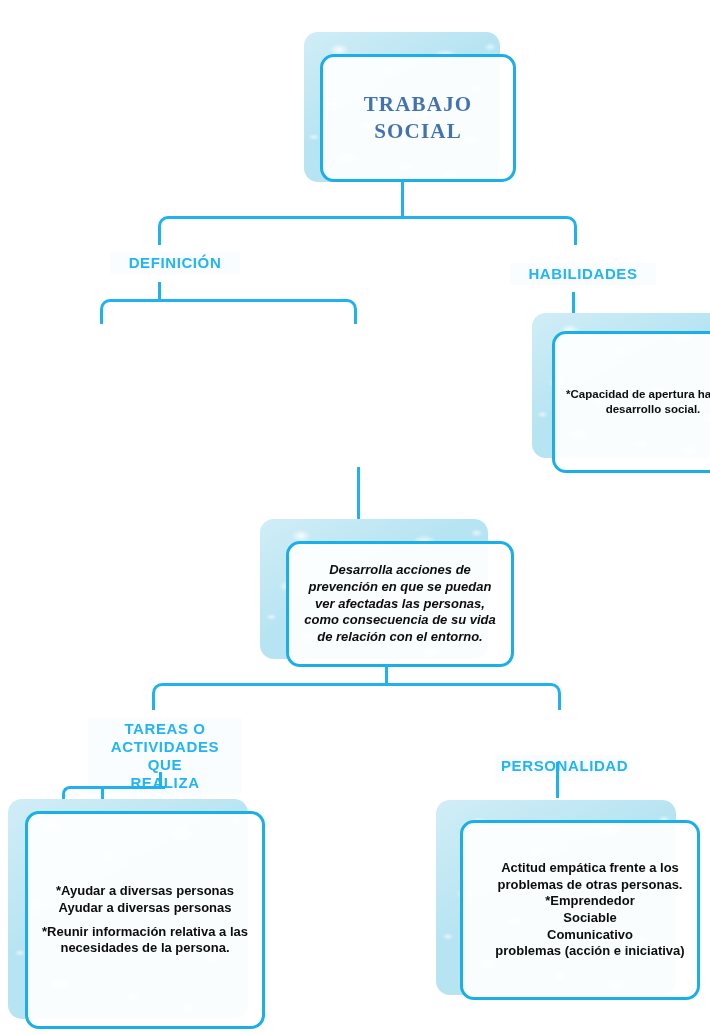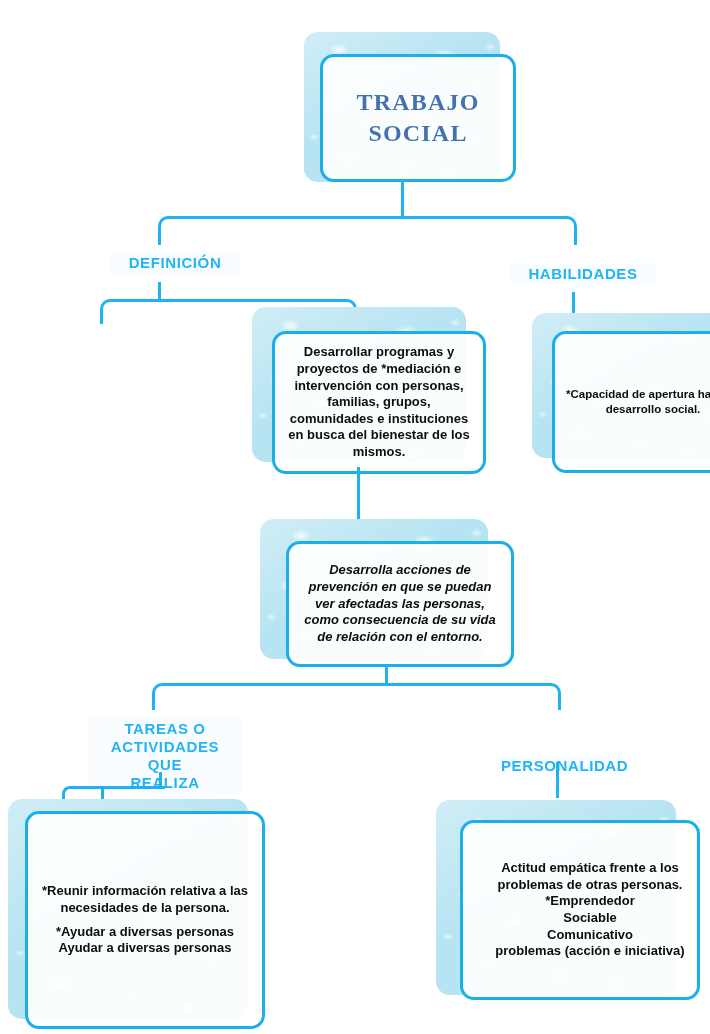--- a/index.html
+++ b/index.html
@@ -87,21 +87,21 @@
     line-height: 1.28;
   }
   .node .card .body p { margin: 0; }
   .node .card .body p + p { margin-top: 0.55em; }
 
   
   .root-title {
     font-family: "Liberation Serif", serif;
     font-variant: small-caps;
     font-weight: bold;
-    font-size: 24px;
+    font-size: 21px;
     letter-spacing: 1.2px;
     color: #4472B0;
     text-align: center;
     width: 100%;
   }
 
   
   .branch-label {
     position: absolute;
     color: #23B4F2;
@@ -145,28 +145,20 @@
               border-left-width:3px; border-top-width:3px;
               border-top-left-radius:10px;"></div>
   <div class="elbow" style="left:158px; top:299px; width:196px; height:22px;
               border-right-width:3px; border-top-width:3px;
               border-top-right-radius:10px;"></div>
 
   <div class="branch-label" style="left:510px; top:263px; width:146px;">HABILIDADES</div>
   <div class="line line-v" style="left:572px; top:292px; width:3px; height:24px;"></div>
 
 
-  <div class="node" style="left:252px; top:307px; width:214px; height:155px;">
-    <div class="plate"></div>
-    <div class="card" style="left:20px; top:24px; width:214px; height:143px;">
-      <div class="body" style="font-size:13px;">
-        <p>Desarrollar programas y proyectos de *mediación e intervención con personas, familias, grupos, comunidades e instituciones en busca del bienestar de los mismos.</p>
-      </div>
-    </div>
-  </div>
 
   <div class="node" style="left:489px; top:313px; width:210px; height:145px;margin-left:43px;">
     <div class="plate"></div>
     <div class="card" style="left:20px; top:18px; width:202px; height:142px;">
       <div class="body" style="font-size:11.5px; font-weight:bold;">
         <p>*Capacidad de apertura hacia el desarrollo social.</p>
       </div>
     </div>
   </div>
 
@@ -202,25 +194,25 @@
               border-top-left-radius:8px;"></div>
   <div class="line line-v" style="left:101px; top:788px; width:3px; height:12px;"></div>
 
   <div class="branch-label" style="left:495px; top:731px; width:128px;margin-top:24px;">PERSONALIDAD</div>
   <div class="line line-v" style="left:556px; top:762px; width:3px; height:36px;"></div>
 
   <div class="node" style="left:8px; top:799px; width:240px; height:220px;">
     <div class="plate"></div>
     <div class="card" style="left:17px; top:12px; width:240px; height:218px;">
       <div class="body" style="font-size:13px;">
-        <p>*Reunir información relativa a las necesidades de la persona.</p>
         <p>
           <span>*Ayudar a diversas personas</span><br>
           <span>Ayudar a diversas personas</span>
         </p>
+        <p>*Reunir información relativa a las necesidades de la persona.</p>
       </div>
     </div>
   </div>
 
   <div class="node" style="left:436px; top:800px; width:240px; height:195px;">
     <div class="plate"></div>
     <div class="card" style="left:24px; top:20px; width:240px; height:180px;padding-left:20px;">
       <div class="body" style="font-size:13px;">
         <p>
           <span>Actitud empática frente a los</span><br>

